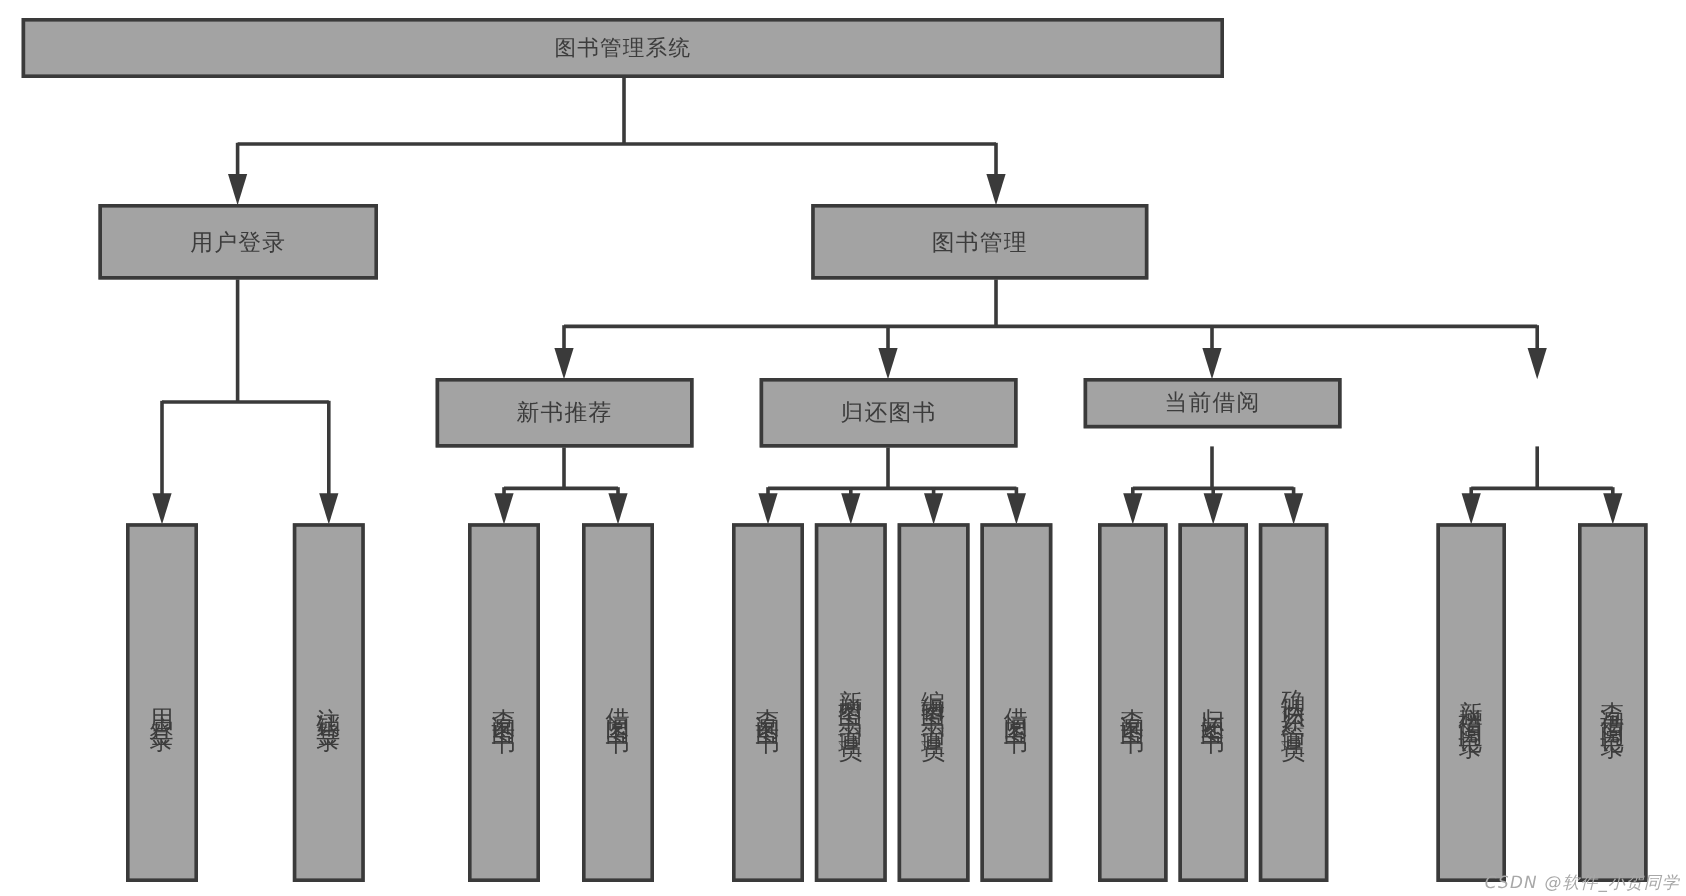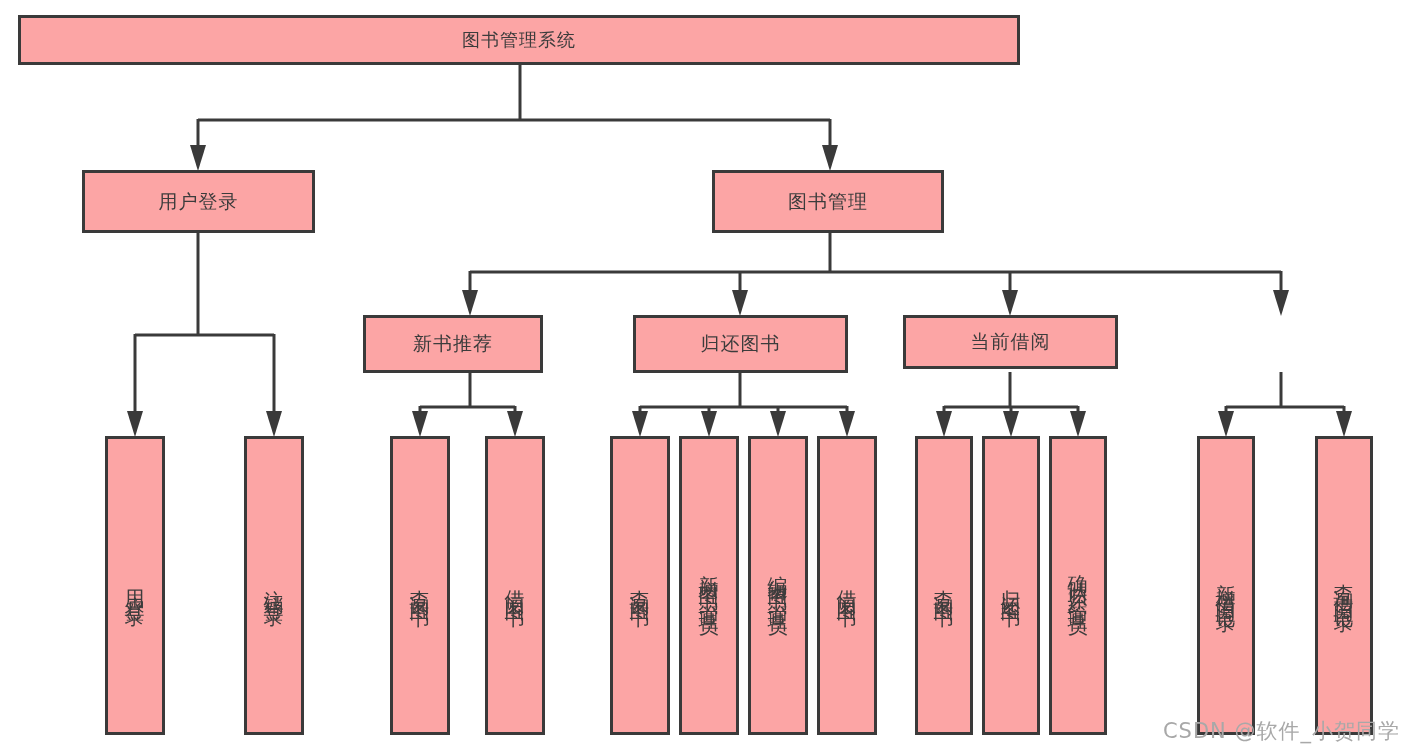--- a/index.html
+++ b/index.html
@@ -16,43 +16,44 @@
     background:var(--background);
     font-family:"DejaVu Sans","Liberation Sans",sans-serif;
     overflow:hidden;
   }
   .connectors{position:absolute;left:0;top:0;width:1405px;height:747px;}
   .connectors line{stroke:var(--line);stroke-width:3;}
   .connectors polygon{fill:var(--line);}
   .node{
     position:absolute;
     display:flex;align-items:center;justify-content:center;
-    background:#fca5a5;
+    background:#a3a3a3;
     border:3px solid var(--line);
     color:var(--text);
     font-size:19px;
     letter-spacing:1px;
     text-align:center;
     z-index:2;
   }
   .node.root{border-width:3px;font-size:18px;}
   .node.v{
     writing-mode:vertical-rl;
     font-size:20px;
     letter-spacing:6px;
     line-height:1;
   }
   .watermark{
     position:absolute;
     right:5px;bottom:2px;
-    font-size:21px;
+    font-size:14px;
     color:var(--watermark);
     letter-spacing:1px;
     z-index:5;
     white-space:nowrap;
+    font-style:italic;
   }
 </style>
 </head>
 <body>
 
 <div class="stage">
 
   <svg class="connectors" viewBox="0 0 1405 747" xmlns="http://www.w3.org/2000/svg">
 
     <line x1="520" y1="64" x2="520" y2="120"></line>
@@ -115,31 +116,31 @@
       <polygon points="1336,411 1352,411 1344,437"></polygon>
   </svg>
 
   <div class="node root" style="left:18px;top:15px;width:1002px;height:50px;">
     <span>图书管理系统</span>
   </div>
 
   <div class="node" style="left:82px;top:170px;width:233px;height:63px;">
     <span>用户登录</span>
   </div>
-  <div class="node" style="left:712px;top:170px;width:232px;height:63px;">
+  <div class="node" style="left:676px;top:170px;width:281px;height:63px;">
     <span>图书管理</span>
   </div>
 
-  <div class="node" style="left:363px;top:315px;width:180px;height:58px;">
+  <div class="node" style="left:363px;top:315px;width:215px;height:58px;">
     <span>新书推荐</span>
   </div>
   <div class="node" style="left:633px;top:315px;width:215px;height:58px;">
     <span>归还图书</span>
   </div>
-  <div class="node" style="left:903px;top:315px;width:215px;height:54px;">
+  <div class="node" style="left:903px;top:315px;width:215px;height:42px;">
     <span>当前借阅</span>
   </div>
 
   <div class="node v" style="left:105px;top:436px;width:60px;height:299px;">
     <span>用户登录</span>
   </div>
   <div class="node v" style="left:244px;top:436px;width:60px;height:299px;">
     <span>注销登录</span>
   </div>
 

